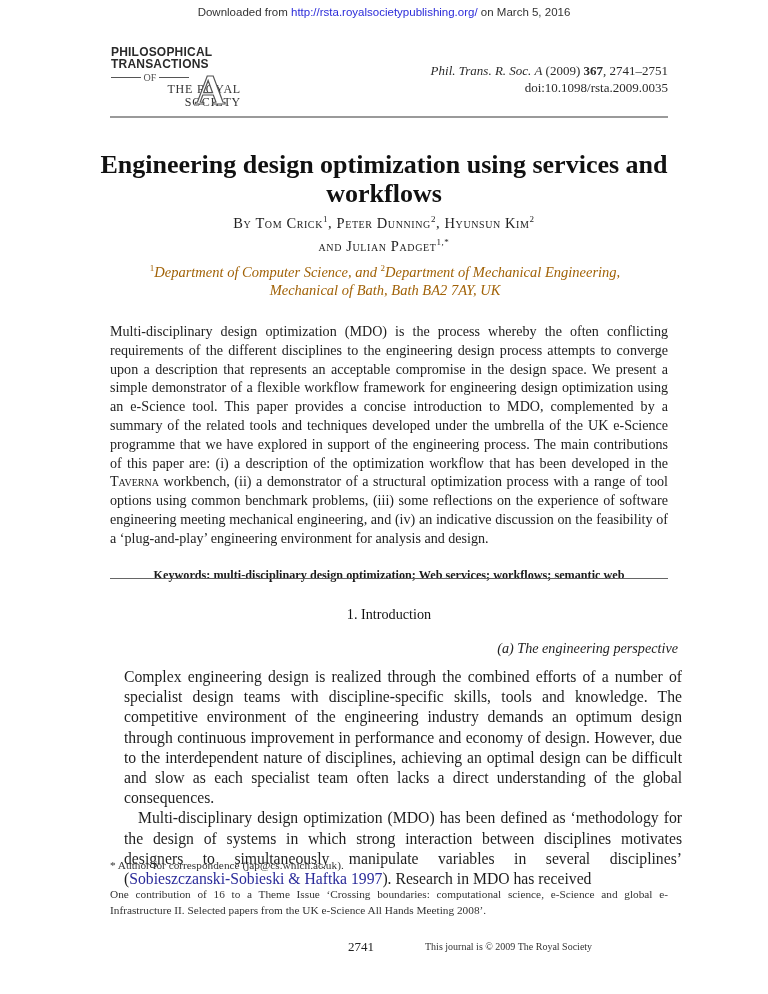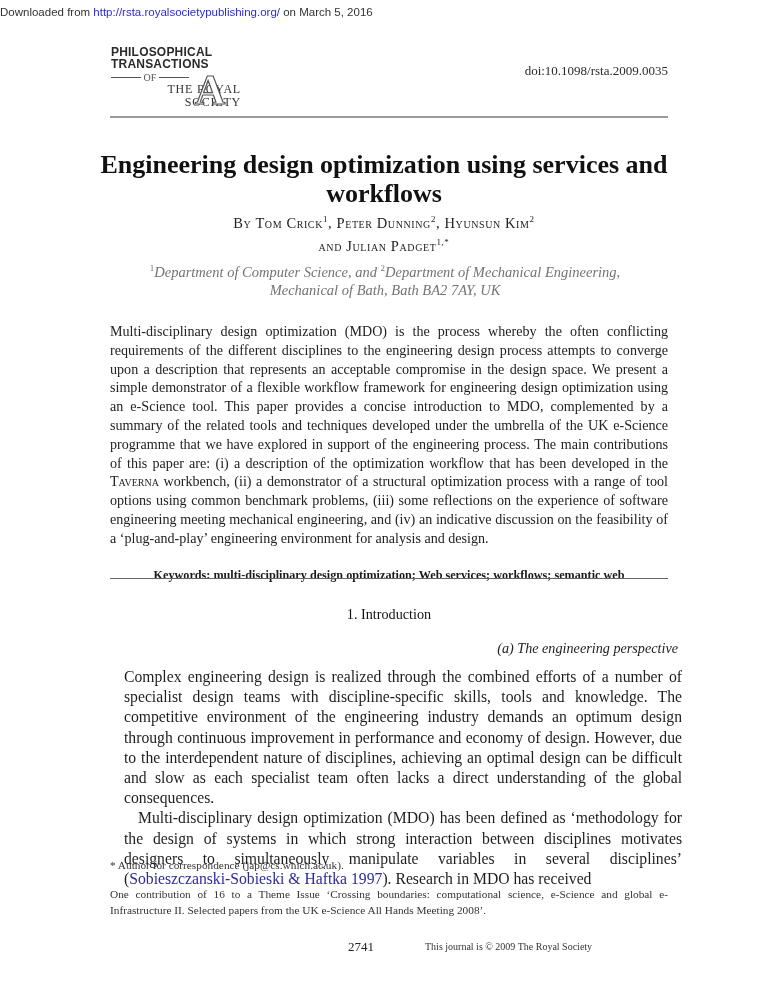--- a/index.html
+++ b/index.html
@@ -1,19 +1,19 @@
 <!DOCTYPE html>
 <html><head>
 <meta charset="utf-8">
 <style>
   html, body { margin: 0; padding: 0; background: #ffffff; }
   body { width: 768px; height: 994px; position: relative; overflow: hidden;
          font-family: "Liberation Serif", "DejaVu Serif", serif; color: #1a1a1a; }
 
-  .download-bar { position: absolute; top: 6px; left: 0; width: 768px; text-align: left;
+  .download-bar { position: absolute; top: 6px; left: 0; width: 768px; text-align: center;
     font-family: "Liberation Sans", "DejaVu Sans", sans-serif; font-size: 11.5px; color: #333; }
   .download-bar a { color: #2b2bd9; text-decoration: none; }
 
   .logo { position: absolute; left: 111px; top: 46px; width: 130px; height: 62px; }
   .logo .l1, .logo .l2 { font-family: "Liberation Sans", "DejaVu Sans", sans-serif; font-weight: bold;
     font-size: 12px; line-height: 12px; color: #2a2a2a; letter-spacing: 0.2px; }
   .logo .of { font-family: "Liberation Serif", serif; font-size: 10px; color: #555; margin-top: 2px;
     display: flex; align-items: center; width: 78px; }
   .logo .of .dash { flex: 1; height: 1px; background: #555; }
   .logo .of span { padding: 0 3px; }
@@ -26,21 +26,21 @@
     line-height: 17px; color: #2a2a2a; }
   .citation .jname { font-style: italic; }
   .header-rule { position: absolute; left: 110px; top: 116px; width: 558px; height: 2px; background: #9a9a9a; }
 
   .title { position: absolute; left: 100px; top: 150px; width: 568px; text-align: center;
     font-weight: bold; font-size: 26px; line-height: 29px; color: #111; }
   .authors { position: absolute; left: 100px; top: 210px; width: 568px; text-align: center;
     font-size: 14.5px; line-height: 19px; color: #222; font-variant: small-caps; letter-spacing: 0.6px; }
   .authors sup { font-size: 9px; font-variant: normal; }
   .affil { position: absolute; left: 100px; top: 259px; width: 570px; text-align: center;
-    font-style: italic; font-size: 14.5px; line-height: 18px; color: #737373; }
+    font-style: italic; font-size: 14.5px; line-height: 18px; color: #a16207; }
   .affil sup { font-size: 9px; font-style: normal; }
 
   .abstract { position: absolute; left: 110px; top: 322px; width: 558px; font-size: 14.1px;
     line-height: 18.8px; text-align: justify; color: #222; }
   .sc { font-variant: small-caps; }
   .keywords { position: absolute; left: 110px; top: 568px; width: 558px; text-align: center;
     font-weight: bold; font-size: 12.2px; line-height: 15.5px; color: #1a1a1a; }
   .kw-rule { position: absolute; left: 110px; top: 578px; width: 558px; height: 1px; background: #666; }
 
   .section-h { position: absolute; left: 100px; top: 606px; width: 578px; text-align: center;
@@ -74,20 +74,21 @@
       <div class="dash"></div>
       <span>OF</span>
       <div class="dash"></div>
     </div>
   <div class="l3">THE ROYAL</div>
   <div class="l4">SOCIETY</div>
   <div class="bigA">A</div>
 </div>
 
 <div class="citation">
+  <div><span class="jname">Phil. Trans. R. Soc. A</span> <span>(2009)</span> <b>367</b><span>, 2741–2751</span></div>
   <div>doi:10.1098/rsta.2009.0035</div>
 </div>
 <div class="header-rule"></div>
 
 <div class="title">Engineering design optimization using services and workflows</div>
 
 <div class="authors">
   <div>
     <span>By</span>
     <span>Tom Crick</span><sup>1</sup>,

